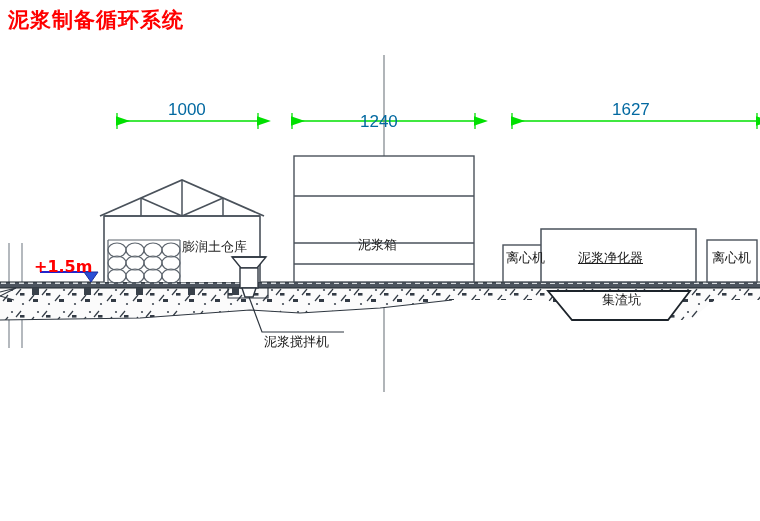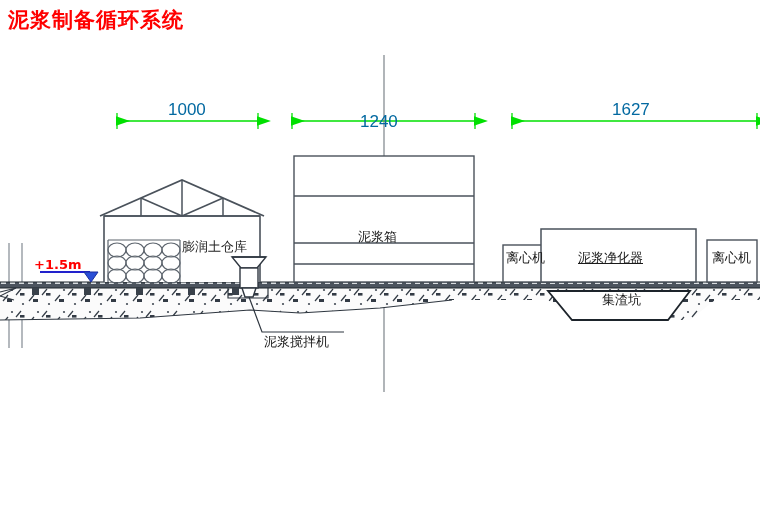--- a/index.html
+++ b/index.html
@@ -8,21 +8,21 @@
   #stage{position:relative;width:760px;height:415px;background:#fff;}
   #title{position:absolute;left:8px;top:6px;font-size:21px;font-weight:700;
          color:#ff0000;letter-spacing:1px;white-space:nowrap;
          font-family:"DejaVu Serif","Liberation Serif",serif;}
   svg{position:absolute;left:0;top:0;}
   .dimlabel{position:absolute;font-size:17px;color:#0369a1;
             font-family:"Liberation Sans","DejaVu Sans",sans-serif;
             white-space:nowrap;}
   .cadlabel{position:absolute;font-size:13px;color:#1a1a1a;white-space:nowrap;
             font-family:"DejaVu Serif","Liberation Serif",serif;}
-  .elev{position:absolute;font-size:13px;font-weight:700;color:#ff0000;
+  .elev{position:absolute;font-size:16px;font-weight:700;color:#ff0000;
         white-space:nowrap;font-family:"DejaVu Sans","Liberation Sans",sans-serif;}
 </style>
 </head>
 <body>
 
 <div id="stage">
 
   <div id="title">泥浆制备循环系统</div>
 
   <svg width="760" height="521" viewBox="0 0 760 521">
@@ -169,21 +169,21 @@
   </svg>
 
   <div class="dimlabel" style="left:168px;top:100px;">1000</div>
   <div class="dimlabel" style="left:360px;top:112px;">1240</div>
   <div class="dimlabel" style="left:612px;top:100px;text-align:center;">1627</div>
 
   <div class="elev" style="left:34px;top:257px;">+1.5m</div>
 
   <div class="cadlabel" style="left:182px;top:238px;">膨润土仓库</div>
 
-  <div class="cadlabel" style="left:358px;top:228px;">泥浆箱</div>
+  <div class="cadlabel" style="left:358px;top:236px;">泥浆箱</div>
 
   <div class="cadlabel" style="left:264px;top:333px;">泥浆搅拌机</div>
 
   <div class="cadlabel" style="left:506px;top:249px;">离心机</div>
 
   <div class="cadlabel" style="left:712px;top:249px;">离心机</div>
 
   <div class="cadlabel" style="left:578px;top:249px;text-decoration:underline;">泥浆净化器</div>
 
   <div class="cadlabel" style="left:602px;top:291px;">集渣坑</div>

